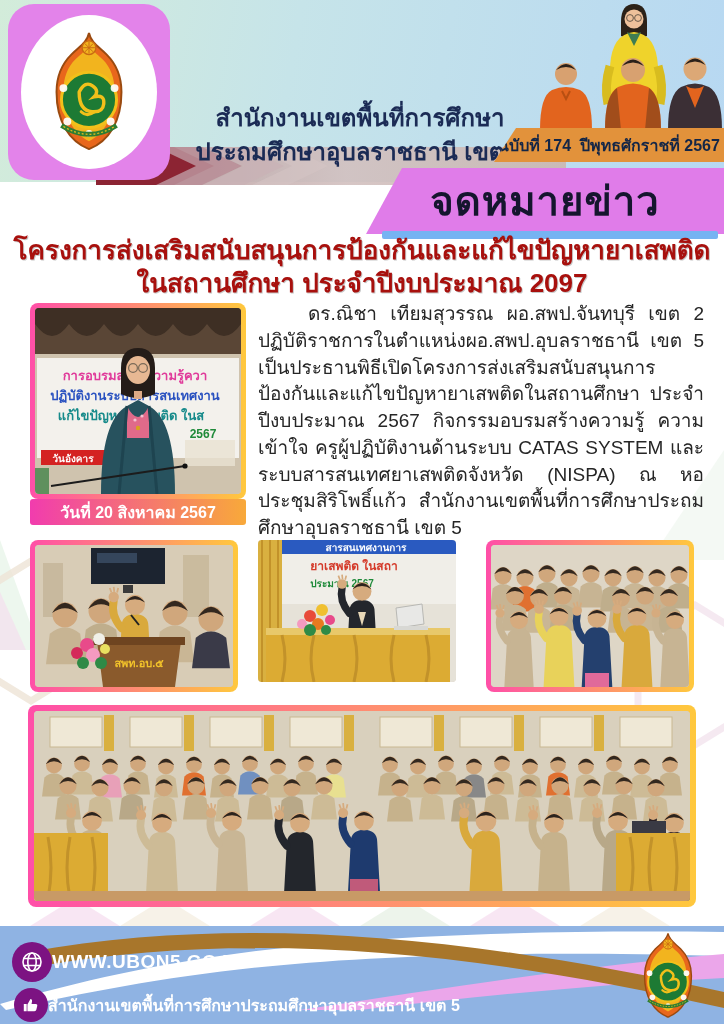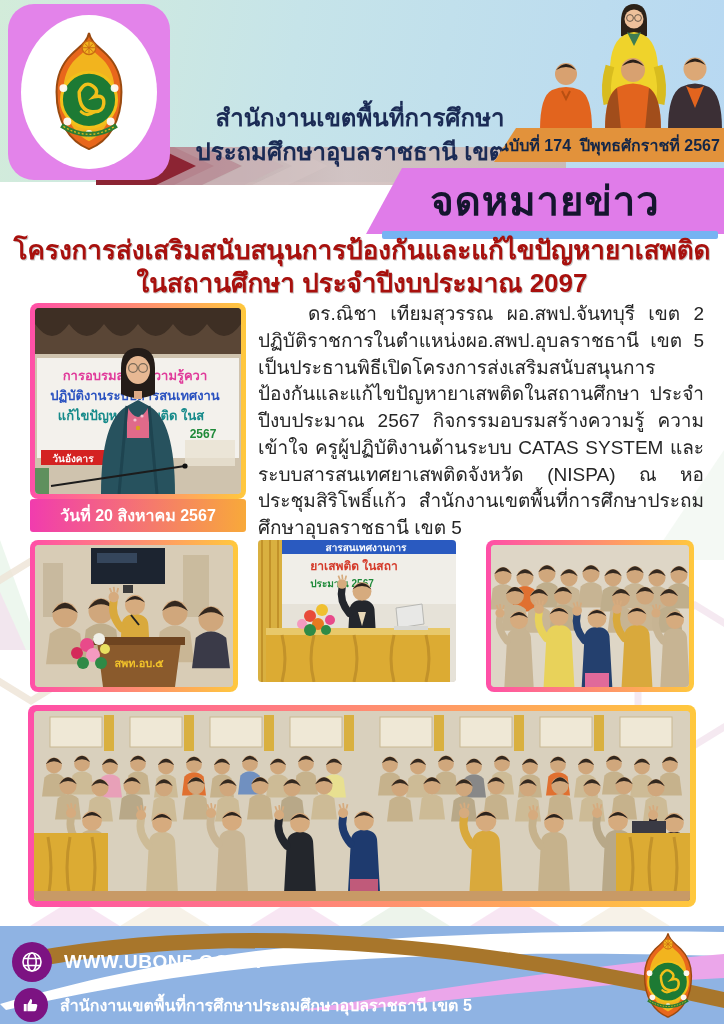--- a/index.html
+++ b/index.html
@@ -27,42 +27,42 @@
   .banner-violet span{font-size:40px;font-weight:800;color:#15152e;letter-spacing:1px;}
   .blue-strip{left:382px;top:231px;width:336px;height:8px;background:#76b3f2;border-radius:2px;}
 
   
   .headline{left:10px;top:234px;width:704px;text-align:center;color:#a8100d;
             font-weight:bold;font-size:26px;line-height:33px;z-index:3;
             text-shadow:1px 1px 0 rgba(70,70,70,.3);}
   .frame{background:linear-gradient(90deg,#ff4fa8,#ffc83d);border-radius:8px;}
   .frame .inner{width:100%;height:100%;border-radius:4px;overflow:hidden;background:#d8cec0;}
   .portrait{left:30px;top:303px;width:206px;height:186px;padding:5px;}
-  .date-bar{left:30px;top:499px;width:216px;height:33px;border-radius:3px;
+  .date-bar{left:30px;top:499px;width:216px;height:26px;border-radius:3px;
             background:linear-gradient(90deg,#f13cae,#f8a93a);
             display:flex;align-items:center;justify-content:center;
             color:#fff;font-weight:bold;font-size:16px;}
   .body-text{left:258px;top:301px;width:446px;font-size:19px;line-height:1.41;color:#262626;
              text-align:justify;text-indent:50px;z-index:2;margin:0;}
 
   .photoA{left:30px;top:540px;width:198px;height:142px;padding:5px;}
   .photoB{left:258px;top:540px;width:198px;height:142px;}
   .photoC{left:486px;top:540px;width:198px;height:142px;padding:5px;}
   .photoBig{left:28px;top:705px;width:656px;height:190px;padding:6px;}
 
   svg.scene{display:block;width:100%;height:100%;}
   .scene text{font-family:"Liberation Sans","DejaVu Sans",sans-serif;font-weight:bold;}
 
   
   .wm{pointer-events:none;}
 
   
   .footer{left:0;top:926px;width:724px;height:98px;background:#8fb3e3;}
   .waves{position:absolute;left:0;top:-32px;width:724px;height:116px;}
-  .foot-row{position:absolute;display:flex;align-items:center;gap:12px;color:#fff;z-index:5;}
+  .foot-row{position:absolute;display:flex;align-items:center;color:#fff;z-index:5;}
   .site-row{left:12px;top:16px;font-weight:bold;font-size:19px;letter-spacing:.5px;}
   .office-row{left:14px;top:62px;font-weight:bold;font-size:16px;}
   .icon-circle{border-radius:50%;background:#7c1382;display:flex;align-items:center;justify-content:center;flex:0 0 auto;}
   .ic-lg{width:40px;height:40px;}
   .ic-sm{width:34px;height:34px;}
   .footer-emblem{position:absolute;right:18px;top:6px;width:76px;height:88px;z-index:6;}
 </style>
 </head>
 <body>
 

